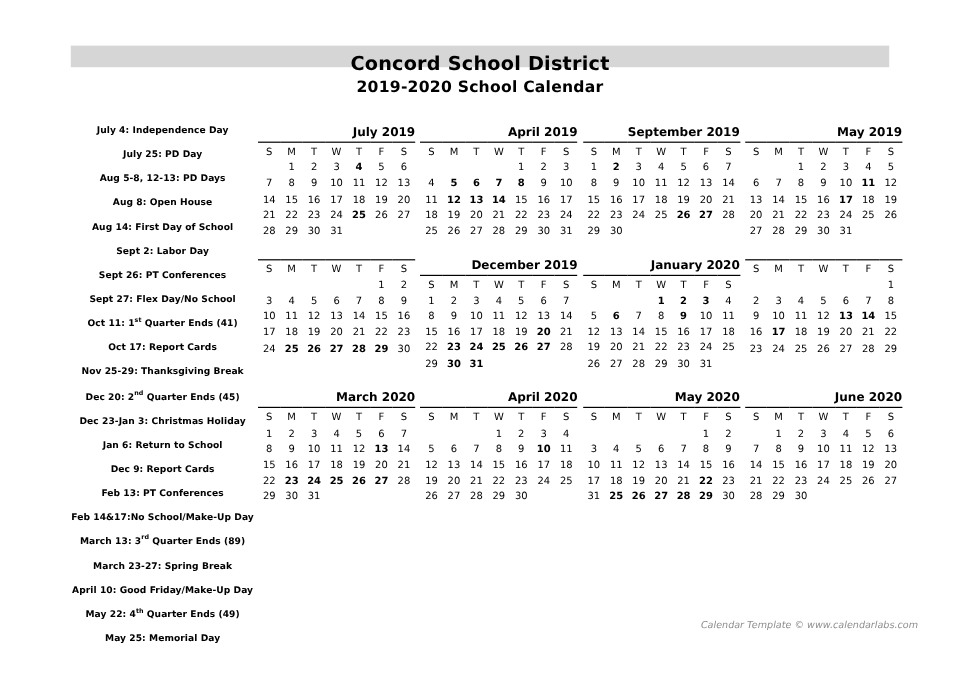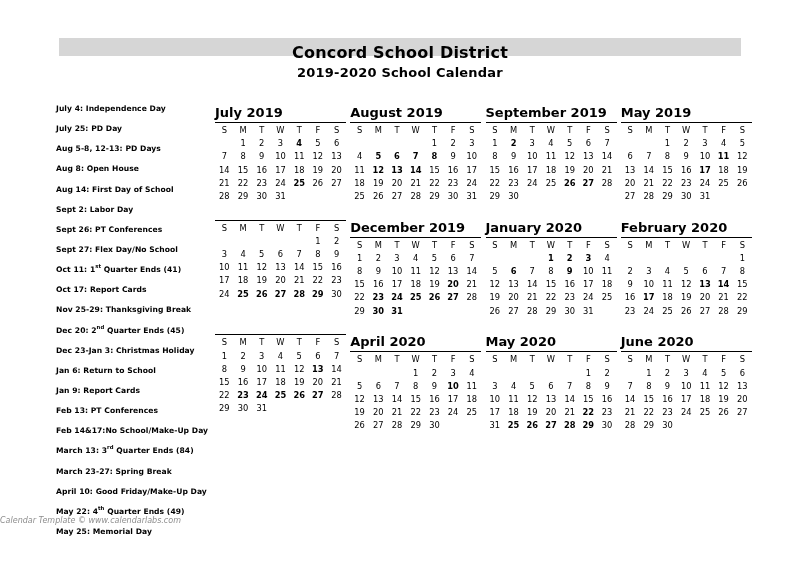--- a/index.html
+++ b/index.html
@@ -58,20 +58,21 @@
     box-sizing: border-box;
     flex: 0 0 215px;
   }
   .event-item {
     font-size: 7.6px;
     font-weight: bold;
     line-height: 1;
     margin-bottom: 12.55px;
     white-space: nowrap;
     letter-spacing: 0.05px;
+    text-align: center;
   }
   .event-item sup {
     font-size: 5.3px;
     vertical-align: super;
     line-height: 0;
   }
 
   
   #months-grid {
     flex: 1 1 auto;
@@ -80,23 +81,23 @@
     grid-auto-rows: auto;
     row-gap: 17px;
     column-gap: 0px;
     padding-right: 44px;
   }
   .month-block {
     width: 131px;
     justify-self: start;
   }
   .month-name {
-    font-size: 13px;
+    font-size: 10px;
     font-weight: bold;
-    text-align: left;
+    text-align: right;
     padding-bottom: 2px;
     white-space: nowrap;
   }
   table.month-table {
     border-collapse: collapse;
     width: 100%;
     table-layout: fixed;
     border-top: 1.3px solid #000000;
   }
   table.month-table th {
@@ -119,21 +120,21 @@
   table.month-table td.empty-day {
     color: transparent;
   }
 
   
   #footer-credit {
     position: absolute;
     left: 0;
     right: 0;
     bottom: 41px;
-    text-align: left;
+    text-align: right;
     padding-right: 35px;
     font-size: 8px;
     font-style: italic;
     color: #8d8d8d;
     font-family: "DejaVu Sans", "Liberation Sans", sans-serif;
   }
 </style>
 </head>
 <body>
 
@@ -156,24 +157,24 @@
       <div class="event-item">Aug 14: First Day of School</div>
       <div class="event-item">Sept 2: Labor Day</div>
       <div class="event-item">Sept 26: PT Conferences</div>
       <div class="event-item">Sept 27: Flex Day/No School</div>
       <div class="event-item"><span>Oct 11: 1</span><sup>st</sup><span> Quarter Ends (41)</span></div>
       <div class="event-item">Oct 17: Report Cards</div>
       <div class="event-item">Nov 25-29: Thanksgiving Break</div>
       <div class="event-item"><span>Dec 20: 2</span><sup>nd</sup><span> Quarter Ends (45)</span></div>
       <div class="event-item">Dec 23-Jan 3: Christmas Holiday</div>
       <div class="event-item">Jan 6: Return to School</div>
-      <div class="event-item">Jan 9: Report Cards</div>
+      <div class="event-item">Dec 9: Report Cards</div>
       <div class="event-item">Feb 13:  PT Conferences</div>
       <div class="event-item">Feb 14&amp;17:No School/Make-Up Day</div>
-      <div class="event-item"><span>March 13: 3</span><sup>rd</sup><span> Quarter Ends (84)</span></div>
+      <div class="event-item"><span>March 13: 3</span><sup>rd</sup><span> Quarter Ends (89)</span></div>
       <div class="event-item">March 23-27: Spring Break</div>
       <div class="event-item">April 10: Good Friday/Make-Up Day</div>
       <div class="event-item"><span>May 22: 4</span><sup>th</sup><span> Quarter Ends (49)</span></div>
       <div class="event-item">May 25: Memorial Day</div>
     </div>
 
   <div id="months-grid">
       <div class="month-block">
         <div class="month-name">July 2019</div>
         <table class="month-table">
@@ -231,21 +232,21 @@
               <td>30</td>
               <td>31</td>
               <td class="empty-day"></td>
               <td class="empty-day"></td>
               <td class="empty-day"></td>
             </tr>
           </tbody>
         </table>
       </div>
       <div class="month-block">
-        <div class="month-name">August 2019</div>
+        <div class="month-name">April 2019</div>
         <table class="month-table">
           <thead>
             <tr>
               <th>S</th>
               <th>M</th>
               <th>T</th>
               <th>W</th>
               <th>T</th>
               <th>F</th>
               <th>S</th>
@@ -608,21 +609,20 @@
               <td>28</td>
               <td>29</td>
               <td>30</td>
               <td>31</td>
               <td class="empty-day"></td>
             </tr>
           </tbody>
         </table>
       </div>
       <div class="month-block">
-        <div class="month-name">February  2020</div>
         <table class="month-table">
           <thead>
             <tr>
               <th>S</th>
               <th>M</th>
               <th>T</th>
               <th>W</th>
               <th>T</th>
               <th>F</th>
               <th>S</th>
@@ -671,20 +671,21 @@
               <td>25</td>
               <td>26</td>
               <td>27</td>
               <td>28</td>
               <td>29</td>
             </tr>
           </tbody>
         </table>
       </div>
       <div class="month-block">
+        <div class="month-name">March 2020</div>
         <table class="month-table">
           <thead>
             <tr>
               <th>S</th>
               <th>M</th>
               <th>T</th>
               <th>W</th>
               <th>T</th>
               <th>F</th>
               <th>S</th>

